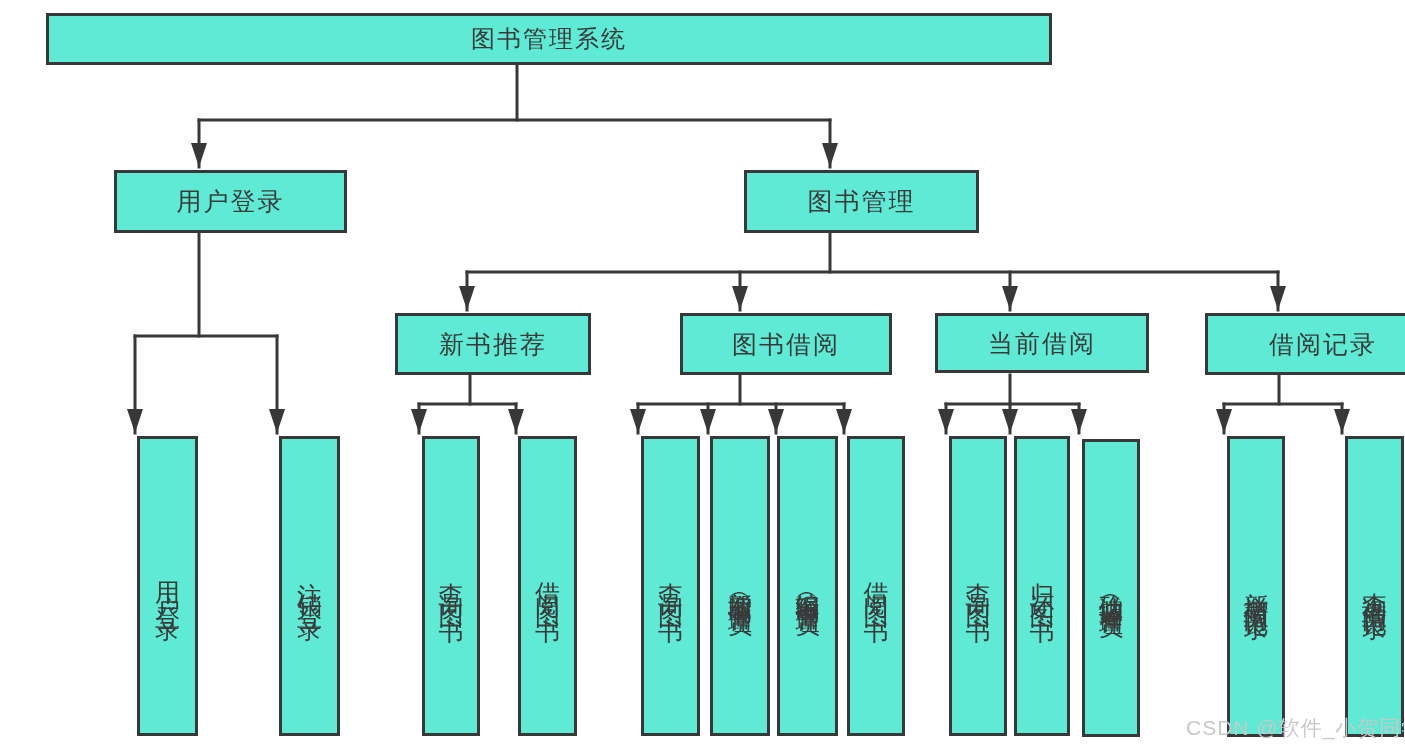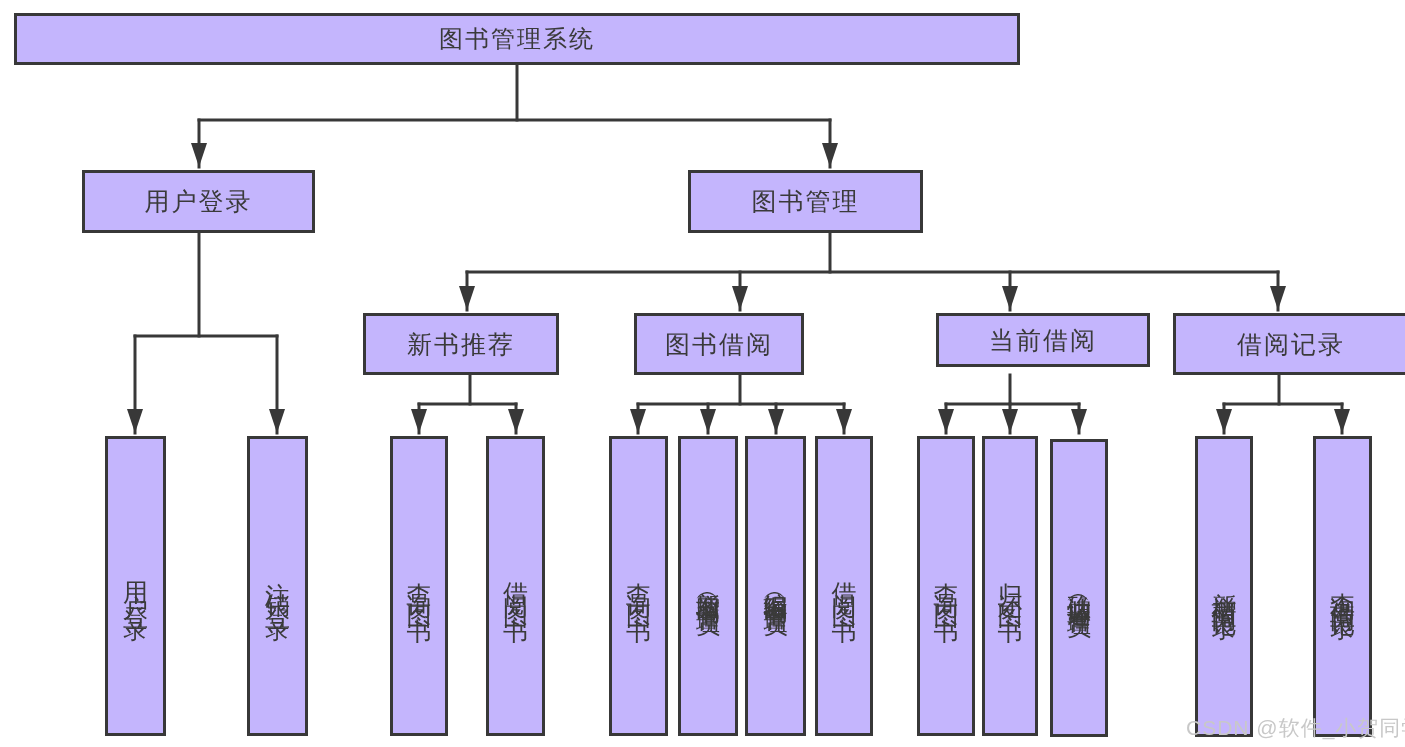--- a/index.html
+++ b/index.html
@@ -8,24 +8,25 @@
     background:#ffffff;
     position:relative;
     overflow:hidden;
     font-family:"Liberation Sans","DejaVu Sans",sans-serif;
     color:#3a3a3a;
   }
   .box{
     position:absolute;
     box-sizing:border-box;
     border:3px solid #383838;
-    background:#c4b5fd;
+    background:#5eead4;
     display:flex;
     align-items:center;
     justify-content:center;
+    margin-left:32px;
   }
   .hbox{
     font-size:25px;
     letter-spacing:2px;
     white-space:nowrap;
   }
   .root-box{font-size:24px;letter-spacing:2px;}
   .vbox .vtext{
     writing-mode:vertical-rl;
     text-orientation:mixed;
@@ -96,25 +97,25 @@
     <path d="M1279,375 V404"></path>
     <path d="M1224,404 H1342"></path>
     <path d="M1224,404 V433" marker-end="url(#ah)"></path>
     <path d="M1342,404 V433" marker-end="url(#ah)"></path>
   </g>
 </svg>
 
 <div class="box hbox root-box" style="left:14px;top:13px;width:1006px;height:52px">图书管理系统</div>
 
 <div class="box hbox" style="left:82px;top:170px;width:233px;height:63px">用户登录</div>
-<div class="box hbox" style="left:688px;top:170px;width:235px;height:63px">图书管理</div>
+<div class="box hbox" style="left:712px;top:170px;width:235px;height:63px">图书管理</div>
 
 <div class="box hbox" style="left:363px;top:313px;width:196px;height:62px">新书推荐</div>
-<div class="box hbox" style="left:634px;top:313px;width:170px;height:62px">图书借阅</div>
-<div class="box hbox" style="left:936px;top:313px;width:214px;height:54px">当前借阅</div>
+<div class="box hbox" style="left:648px;top:313px;width:212px;height:62px">图书借阅</div>
+<div class="box hbox" style="left:903px;top:313px;width:214px;height:60px">当前借阅</div>
 <div class="box hbox" style="left:1173px;top:313px;width:236px;height:62px">借阅记录</div>
 
 <div class="box vbox" style="left:105px;top:436px;width:61px;height:300px">
   <span class="vtext">用户登录</span>
 </div>
 <div class="box vbox" style="left:247px;top:436px;width:61px;height:300px">
   <span class="vtext">注销登录</span>
 </div>
 
 <div class="box vbox" style="left:390px;top:436px;width:58px;height:300px">

